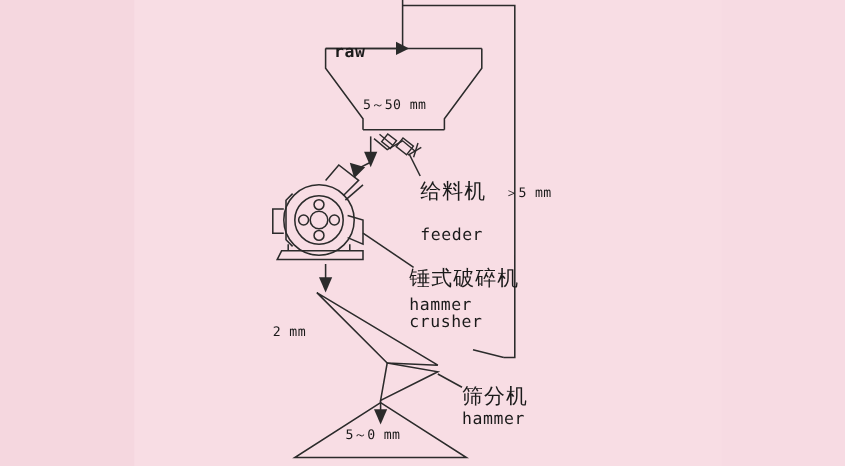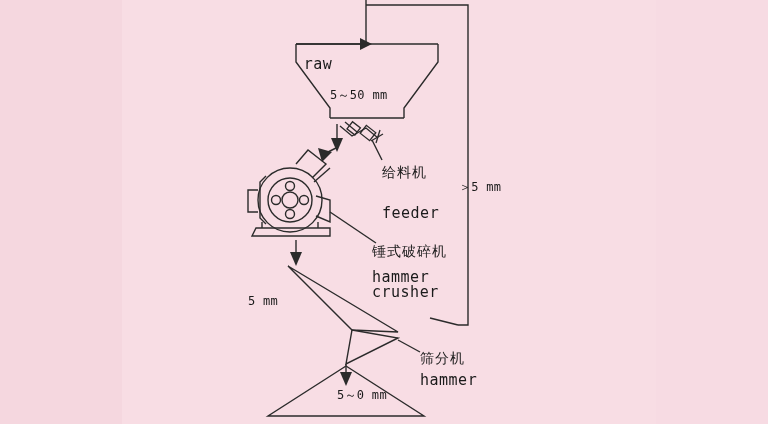--- a/index.html
+++ b/index.html
@@ -39,21 +39,21 @@
   }
   .lbl {
     position: absolute;
     font-family: "DejaVu Sans Mono", monospace;
     color: #1a1a1a;
     white-space: pre;
     line-height: 1.22;
     letter-spacing: 0.5px;
   }
   .lbl-en { font-size: 15px; }
-  .lbl-cn { font-size: 14px; font-family: Liberation Sans, sans-serif; letter-spacing: 1px; }
+  .lbl-cn { font-size: 19px; font-family: Liberation Mono, monospace; letter-spacing: 1px; }
   .lbl-sm { font-size: 12px; letter-spacing: 0.3px; }
   .center { text-align: center; }
 </style>
 </head>
 <body>
 
 <div id="diagram-root">
 
   <div class="bg-left"></div>
   <div class="bg-right"></div>
@@ -121,35 +121,35 @@
 
       <path d="M346,364 L346,382"></path>
       <path d="M340,372 L346,386 L352,372 Z" fill="#2b2b2b" stroke="none"></path>
 
       <path d="M346,366 L268,416 L424,416 Z"></path>
 
       <path d="M372,140 L382,160"></path>
     </g>
   </svg>
 
-  <div class="lbl lbl-en center" style="left:258px; top:18px; width:120px;">
+  <div class="lbl lbl-en center" style="left:258px; top:1px; width:120px;font-weight:bold;">
     <div>raw</div>
   </div>
 
   <div class="lbl lbl-sm" style="left:330px; top:88px;">5～50 mm</div>
 
   <div class="lbl lbl-cn" style="left:382px; top:164px;">给料机</div>
   <div class="lbl lbl-en" style="left:382px; top:186px;margin-top:18px;">feeder</div>
 
   <div class="lbl lbl-cn" style="left:372px; top:243px;">锤式破碎机</div>
   <div class="lbl lbl-en" style="left:372px; top:268px;">hammer</div>
   <div class="lbl lbl-en" style="left:372px; top:283px;">crusher</div>
 
   <div class="lbl lbl-cn" style="left:420px; top:350px;">筛分机</div>
   <div class="lbl lbl-en" style="left:420px; top:371px;">hammer</div>
 
-  <div class="lbl lbl-sm" style="left:459px; top:180px;">＞5 mm</div>
+  <div class="lbl lbl-sm" style="left:459px; top:168px;">＞5 mm</div>
 
-  <div class="lbl lbl-sm" style="left:248px; top:294px;">5 mm</div>
+  <div class="lbl lbl-sm" style="left:248px; top:294px;">2 mm</div>
 
-  <div class="lbl lbl-sm" style="left:314px; top:388px;margin-left:23px;">5～0 mm</div>
+  <div class="lbl lbl-sm" style="left:314px; top:388px;">5～0 mm</div>
 
 </div>
 
 </body></html>

